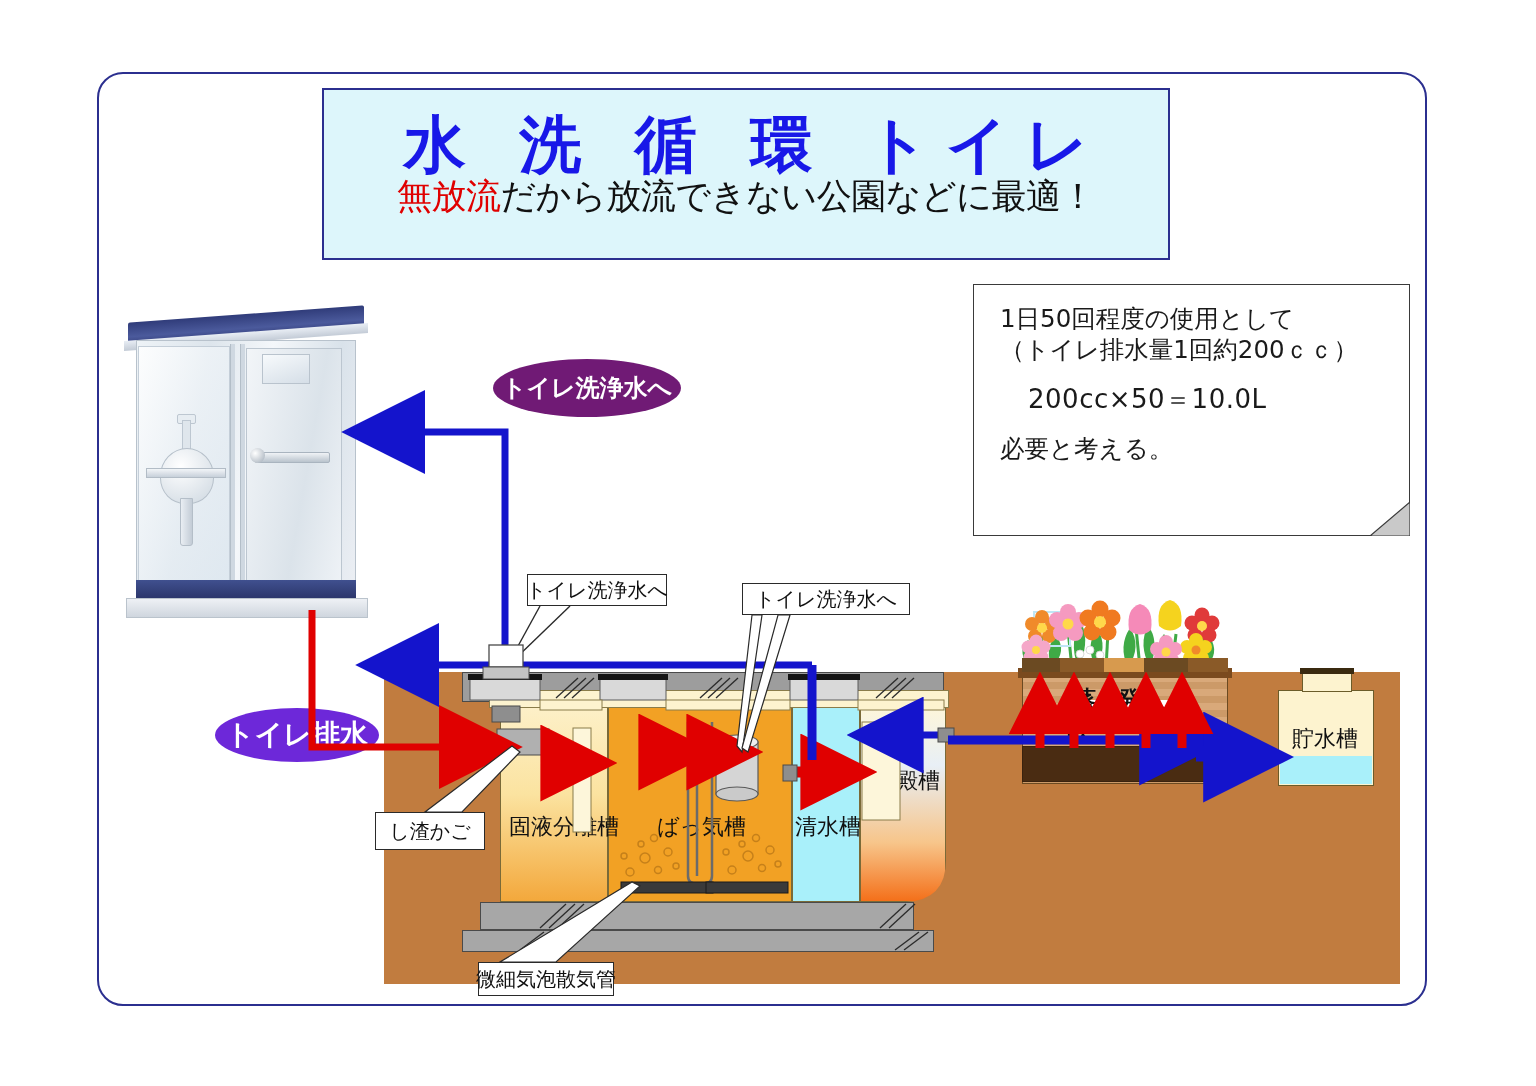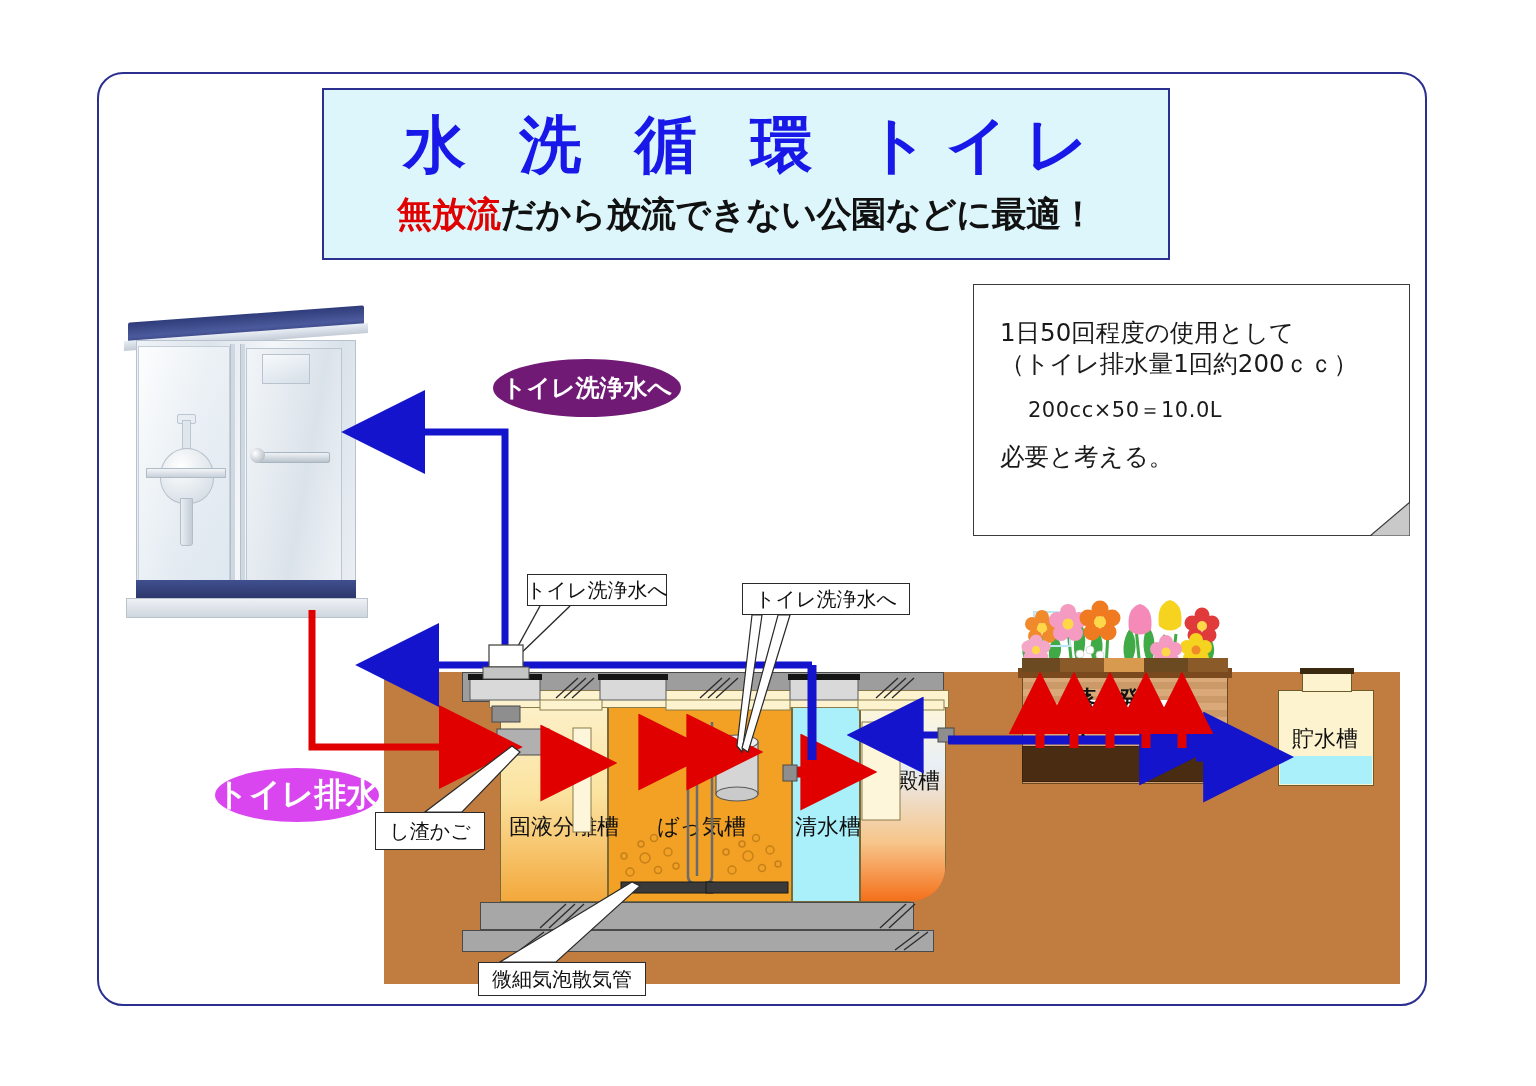--- a/index.html
+++ b/index.html
@@ -12,31 +12,31 @@
   .frame{position:absolute;left:97px;top:72px;width:1330px;height:934px;
          border:2.5px solid #2b2f8f;border-radius:26px;box-sizing:border-box;}
 
   
   .title-box{position:absolute;left:322px;top:88px;width:848px;height:172px;
              background:#ddf6fb;border:2px solid #2b2f8f;box-sizing:border-box;
              display:flex;flex-direction:column;align-items:center;justify-content:flex-start;
              padding-top:6px;}
   .title-main{font-size:62px;font-weight:bold;color:#1818e8;letter-spacing:16px;
               line-height:1.02;white-space:nowrap;text-indent:16px;margin-top:17px;}
-  .sub-line{font-size:35px;font-weight:bold;color:#111;white-space:nowrap;line-height:1.18;
-            letter-spacing:-0.5px;margin-top:18px;}
+  .sub-line{font-size:35px;font-weight:normal;color:#111;white-space:nowrap;line-height:1.18;
+            letter-spacing:-0.5px;}
   .sub-line .hl{color:#e00000;}
 
   
   .note-box{position:absolute;left:973px;top:284px;width:437px;height:252px;
             background:#fff;border:1.6px solid #3a3a3a;box-sizing:border-box;
-            padding:32px 16px 0 26px;}
+            padding:18px 16px 0 26px;}
   .note-line{font-size:24.5px;color:#1a1a1a;line-height:1.28;white-space:nowrap;letter-spacing:0px;}
   .note-gap{height:17px;}
-  .note-eq{font-size:21px;padding-left:28px;letter-spacing:0.5px;}
+  .note-eq{font-size:26px;padding-left:28px;letter-spacing:0.5px;}
   .note-sup{font-size:14px;vertical-align:super;}
   .curl{position:absolute;right:-1px;bottom:-1px;width:44px;height:34px;overflow:hidden;}
   .curl svg{display:block;}
 
   
   .toilet{position:absolute;left:124px;top:300px;width:244px;height:322px;}
   .t-roof{position:absolute;left:4px;top:14px;width:236px;height:26px;
           background:linear-gradient(180deg,#303c7a 0%,#4b5a9c 55%,#2c3570 100%);
           transform:skewY(-4.2deg);border-radius:2px;}
   .t-roof-edge{position:absolute;left:0px;top:32px;width:244px;height:10px;
@@ -66,21 +66,21 @@
   .t-bar{position:absolute;left:22px;top:168px;width:78px;height:8px;background:linear-gradient(180deg,#f2f5f8,#c7d0da);border:1px solid #b2bcc6;}
   .t-floor{position:absolute;left:12px;top:280px;width:220px;height:20px;
            background:linear-gradient(180deg,#40508f,#2a3468);}
   .t-base{position:absolute;left:2px;top:298px;width:240px;height:18px;
            background:linear-gradient(180deg,#eef1f5,#cfd6de);border:1px solid #bac3cc;}
 
   
   .pill{position:absolute;display:flex;align-items:center;justify-content:center;
         border-radius:50%;color:#fff;font-weight:bold;white-space:nowrap;}
   .pill-blue{left:493px;top:359px;width:188px;height:58px;background:#701a75;font-size:24px;}
-  .pill-red{left:215px;top:768px;width:164px;height:54px;background:#d946ef;font-size:32px;}
+  .pill-red{left:215px;top:708px;width:164px;height:54px;background:#6d28d9;font-size:28px;}
 
   
   .lbl{position:absolute;background:#fff;border:1.4px solid #2a2a2a;box-sizing:border-box;
        font-size:20px;color:#111;display:flex;align-items:center;justify-content:center;
        white-space:nowrap;padding:0 7px;}
 
   
   .ground{position:absolute;left:384px;top:672px;width:1016px;height:312px;background:#c17c3f;}
 
   
@@ -201,21 +201,21 @@
   <div class="cistern-lid"></div>
   <div class="cistern-water"></div>
   <div style="position:absolute;left:1292px;top:724px;font-size:22px;color:#111;">貯水槽</div>
 
   <div class="pill pill-blue">トイレ洗浄水へ</div>
   <div class="pill pill-red">トイレ排水</div>
 
   <div class="lbl" style="left:527px;top:574px;width:140px;height:32px;">トイレ洗浄水へ</div>
   <div class="lbl" style="left:742px;top:583px;width:168px;height:32px;">トイレ洗浄水へ</div>
   <div class="lbl" style="left:375px;top:812px;width:110px;height:38px;">し渣かご</div>
-  <div class="lbl" style="left:478px;top:962px;width:168px;height:34px;">微細気泡散気管</div>
+  <div class="lbl" style="left:478px;top:962px;width:136px;height:34px;">微細気泡散気管</div>
 
   <svg class="ov" viewBox="0 0 1536 1086">
     <defs>
       <marker id="ab" markerWidth="7" markerHeight="7" refX="5.6" refY="3.5" orient="auto">
         <path d="M0,0 L7,3.5 L0,7 Z" fill="#1414cc"></path>
       </marker>
       <marker id="ar" markerWidth="7" markerHeight="7" refX="5.6" refY="3.5" orient="auto">
         <path d="M0,0 L7,3.5 L0,7 Z" fill="#e00000"></path>
       </marker>
       <pattern id="hatchp" width="10" height="10" patternUnits="userSpaceOnUse" patternTransform="rotate(55)">

